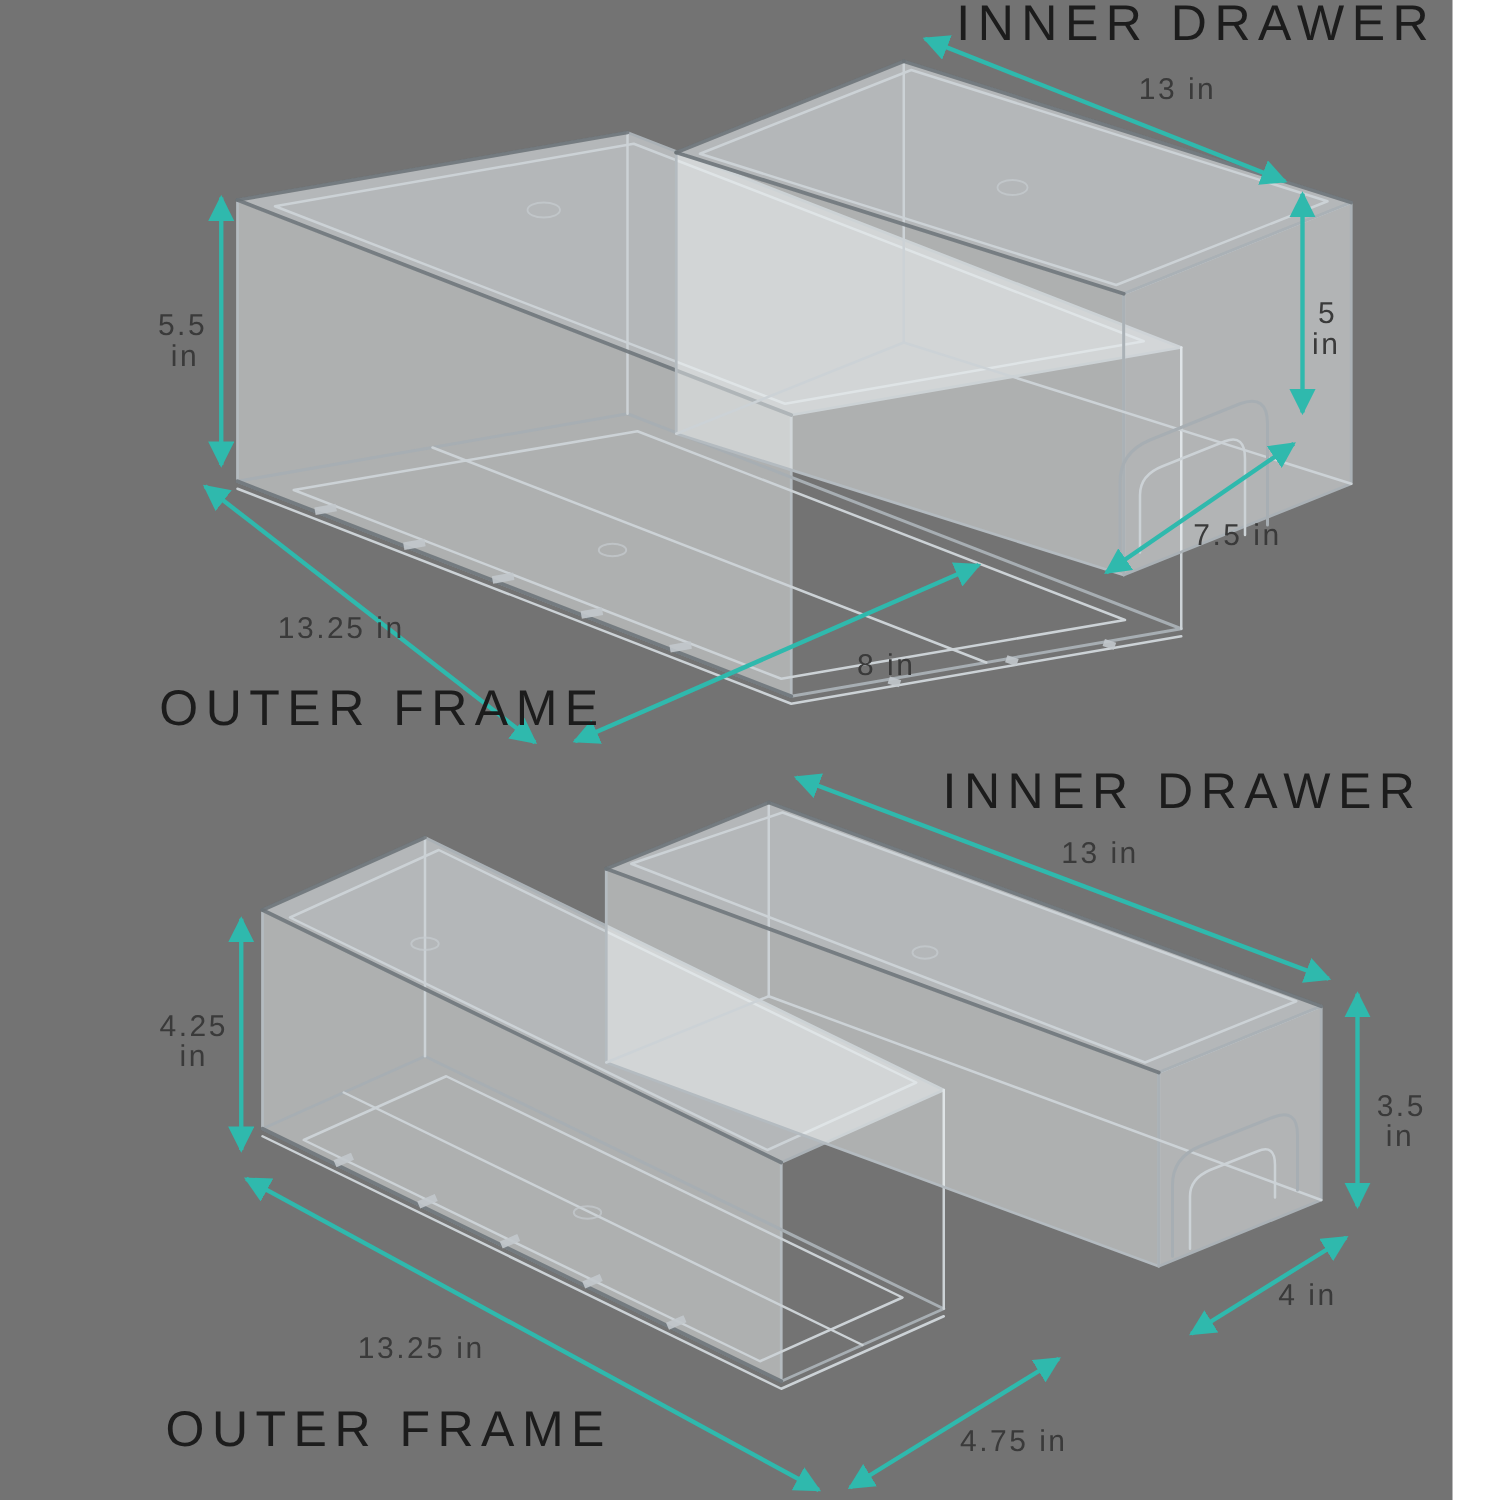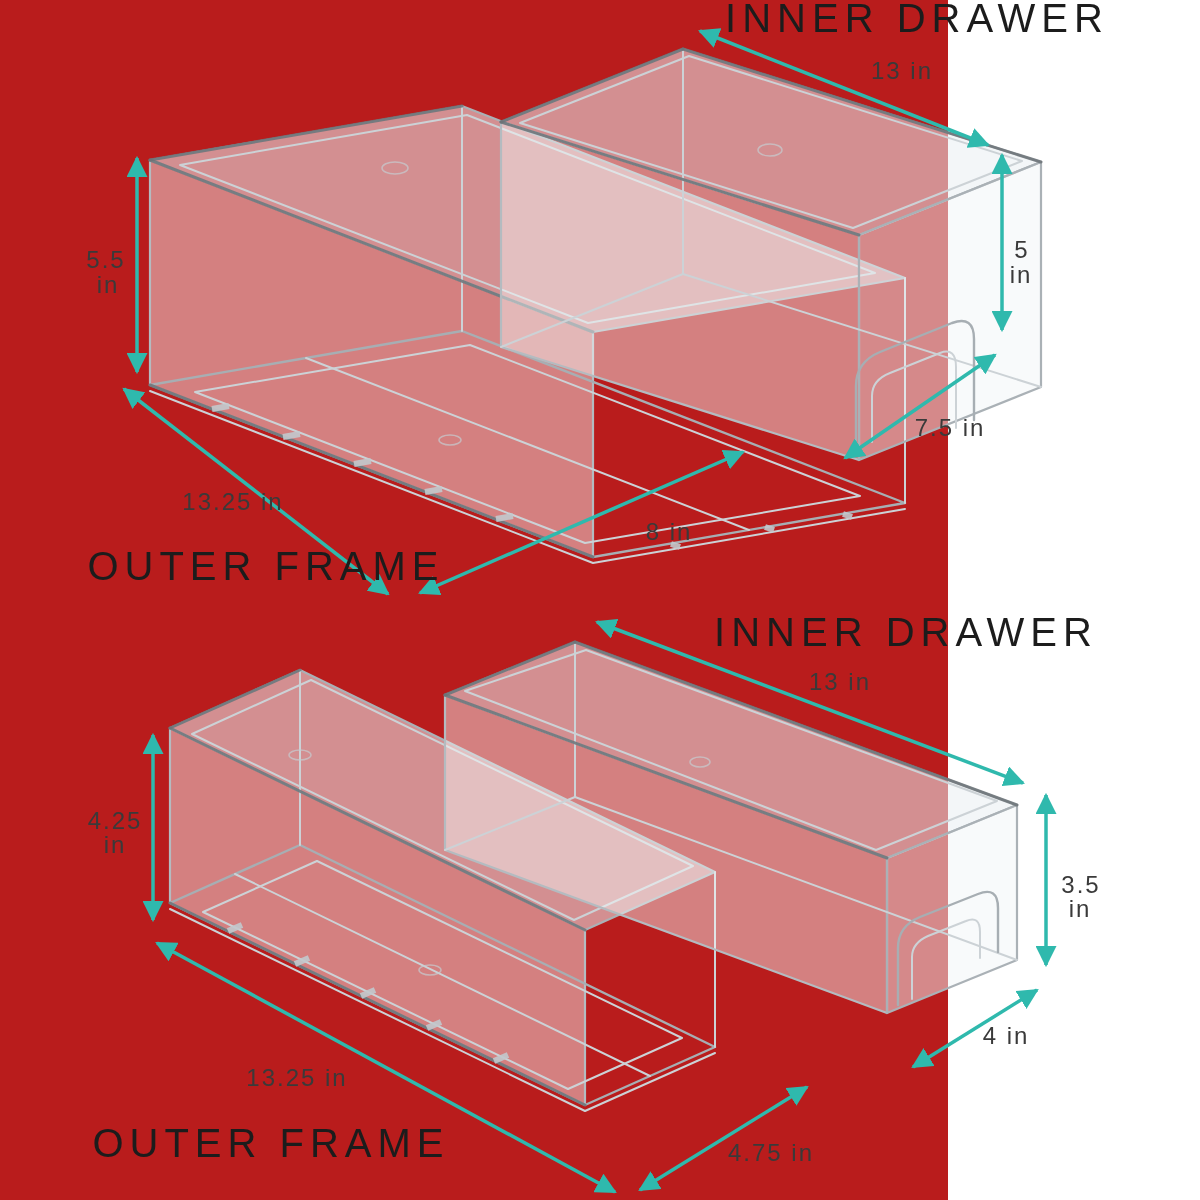--- a/index.html
+++ b/index.html
@@ -1,17 +1,17 @@
 <!DOCTYPE html>
 <html><head>
 <meta charset="utf-8">
 <style>
   html,body{margin:0;padding:0;background:#ffffff;}
   body{width:1200px;height:1200px;overflow:hidden;font-family:"Liberation Sans",sans-serif;}
-  #stage{position:relative;width:948px;height:1200px;background:#b91c1c;}
+  #stage{position:relative;width:1122px;height:1200px;background:#737373;padding-left:40px;}
   svg{display:block}
   .title-text{font-family:"Liberation Sans",sans-serif;font-size:40px;letter-spacing:6px;fill:#1c1c1c;font-weight:500;}
   .dim-text{font-family:"Liberation Sans",sans-serif;font-size:24px;letter-spacing:2px;fill:#3a3a3a;}
   .dim-line{stroke:#2fb9ad;stroke-width:3.5;fill:none;}
   .e-light{stroke:#ccd2d6;stroke-width:2;fill:none;stroke-linejoin:round;stroke-linecap:round;}
   .e-mid{stroke:#a7aeb3;stroke-width:2.4;fill:none;stroke-linejoin:round;stroke-linecap:round;}
   .e-dark{stroke:#6b7277;stroke-width:3;fill:none;stroke-linejoin:round;stroke-linecap:round;opacity:.85;}
   .f-top{fill:rgba(234,239,242,0.55);stroke:#aab1b6;stroke-width:2.2;stroke-linejoin:round;}
   .f-side{fill:rgba(247,250,251,0.45);stroke:#b4bbc0;stroke-width:2.2;stroke-linejoin:round;}
   .f-side2{fill:rgba(241,245,247,0.5);stroke:#aab1b6;stroke-width:2.2;stroke-linejoin:round;}

